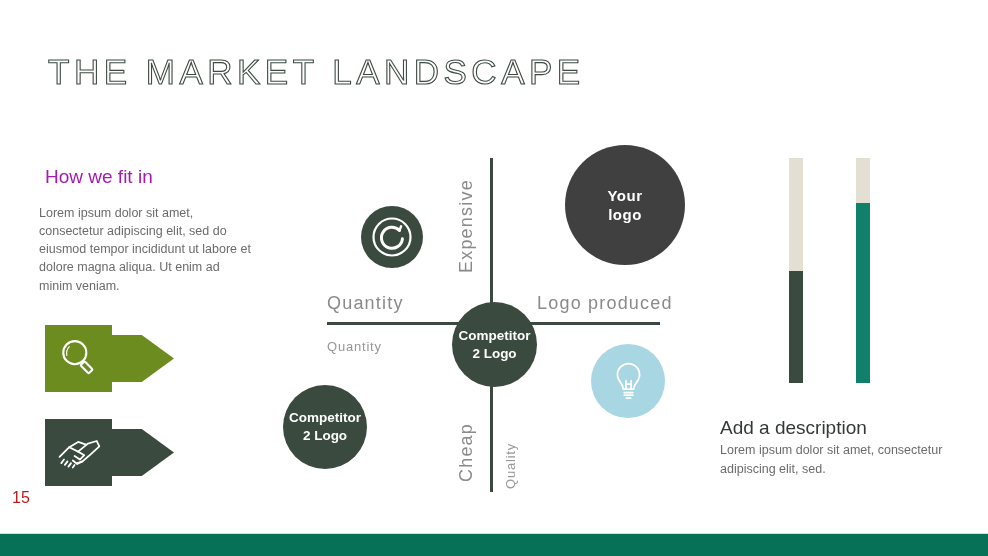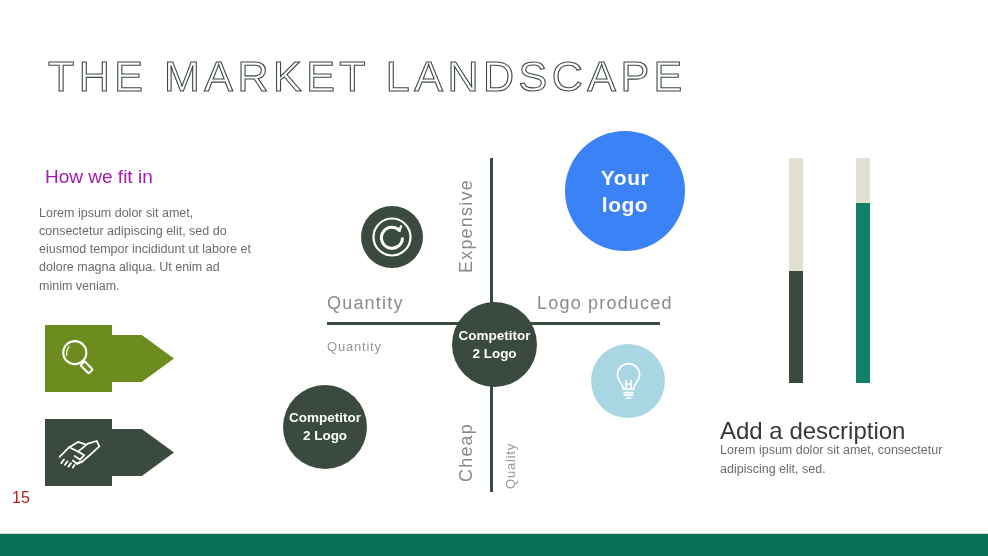--- a/index.html
+++ b/index.html
@@ -3,21 +3,21 @@
 <meta charset="utf-8">
 <style>
   * { margin:0; padding:0; box-sizing:border-box; }
   html,body { width:988px; height:556px; }
   body { font-family:"Liberation Sans", sans-serif; background:#ffffff; position:relative; overflow:hidden; }
   .abs { position:absolute; }
 
   
   .slide-title {
     left:48px; top:52px;
-    font-size:43px; font-weight:400; letter-spacing:4.5px;
+    font-size:35px; font-weight:400; letter-spacing:4.5px;
     color:#3e4b43;
     -webkit-text-fill-color:transparent;
     -webkit-text-stroke:1.1px #3e4b43;
     white-space:nowrap;
   }
 
   
   .left-heading { left:45px; top:166px; font-size:19px; color:#a21caf; font-weight:400; }
   .left-body { left:39px; top:204px; width:214px; font-size:12.5px; line-height:1.45; color:#6b6b6b; }
 
@@ -36,34 +36,34 @@
   .vtext { writing-mode:vertical-rl; transform:rotate(180deg); display:flex; align-items:center; justify-content:center; }
   .lbl-expensive { left:452px; top:158px; height:136px; width:28px; }
   .lbl-cheap     { left:452px; top:410px; height:84px; width:28px; }
   .lbl-quality   { left:499px; top:434px; height:64px; width:22px; }
   .lbl-bespoke   { left:327px; top:293px; }
   .lbl-mass      { left:537px; top:293px; }
   .lbl-quantity  { left:327px; top:339px; }
 
   
   .bubble { border-radius:50%; display:flex; flex-direction:column; align-items:center; justify-content:center; text-align:center; }
-  .bubble-your { left:565px; top:131px; width:120px; height:120px; background:#3b82f6; color:#fff; font-size:21px; font-weight:600; line-height:1.3; letter-spacing:0.5px; }
+  .bubble-your { left:565px; top:145px; width:120px; height:120px; background:#404040; color:#fff; font-size:15px; font-weight:600; line-height:1.3; letter-spacing:0.5px; }
   .bubble-c1   { left:452px; top:302px; width:85px; height:85px; background:#3a4a3e; color:#fff; font-size:13.5px; font-weight:700; line-height:1.3; }
   .bubble-c2   { left:283px; top:385px; width:84px; height:84px; background:#3a4a3e; color:#fff; font-size:13.5px; font-weight:700; line-height:1.3; }
   .bubble-logo { left:361px; top:206px; width:62px; height:62px; background:#3a4a3e; }
   .bubble-idea { left:591px; top:344px; width:74px; height:74px; background:#a9d6e3; }
 
   
   .vbar { width:14px; height:225px; top:158px; display:flex; flex-direction:column; justify-content:flex-end; }
   .vbar .bar-fill { width:100%; }
   .vbar-1 { left:789px; }
   .vbar-2 { left:856px; }
 
   
-  .right-heading { left:720px; top:417px; font-size:24px; color:#333a36; font-weight:400; }
+  .right-heading { left:720px; top:417px; font-size:19px; color:#333a36; font-weight:400; }
   .right-body { left:720px; top:441px; width:242px; font-size:12.5px; line-height:1.55; color:#6b6b6b; }
 
   
   .page-number { left:12px; top:489px; font-size:16px; color:#b91c1c; }
   .footer-rule { left:0; top:533px; width:988px; height:1px; background:#dcdcdc; }
   .footer-bar { left:0; top:534px; width:988px; height:22px; background:#077158; }
 
   svg { display:block; }
 </style>
 </head>

